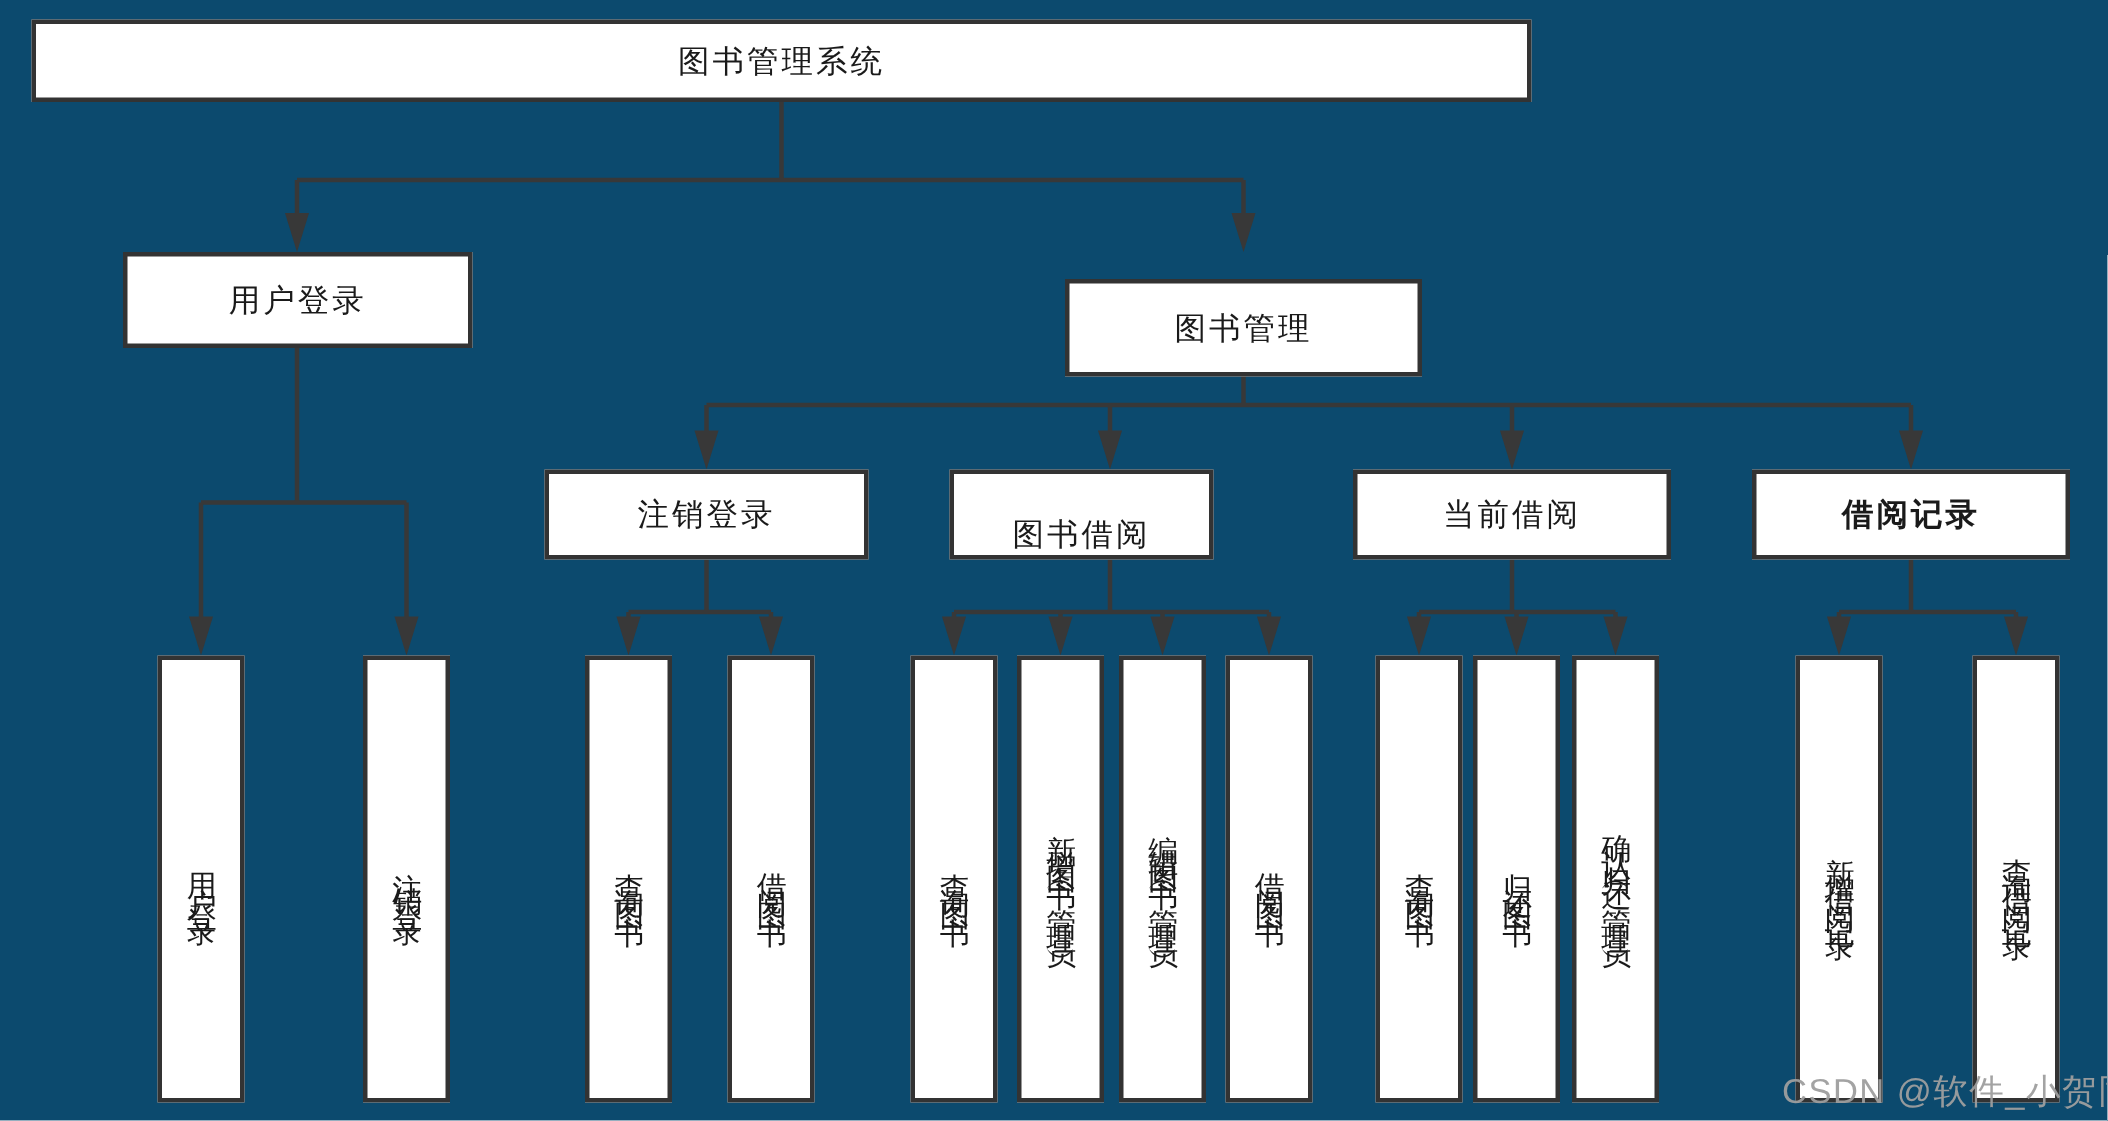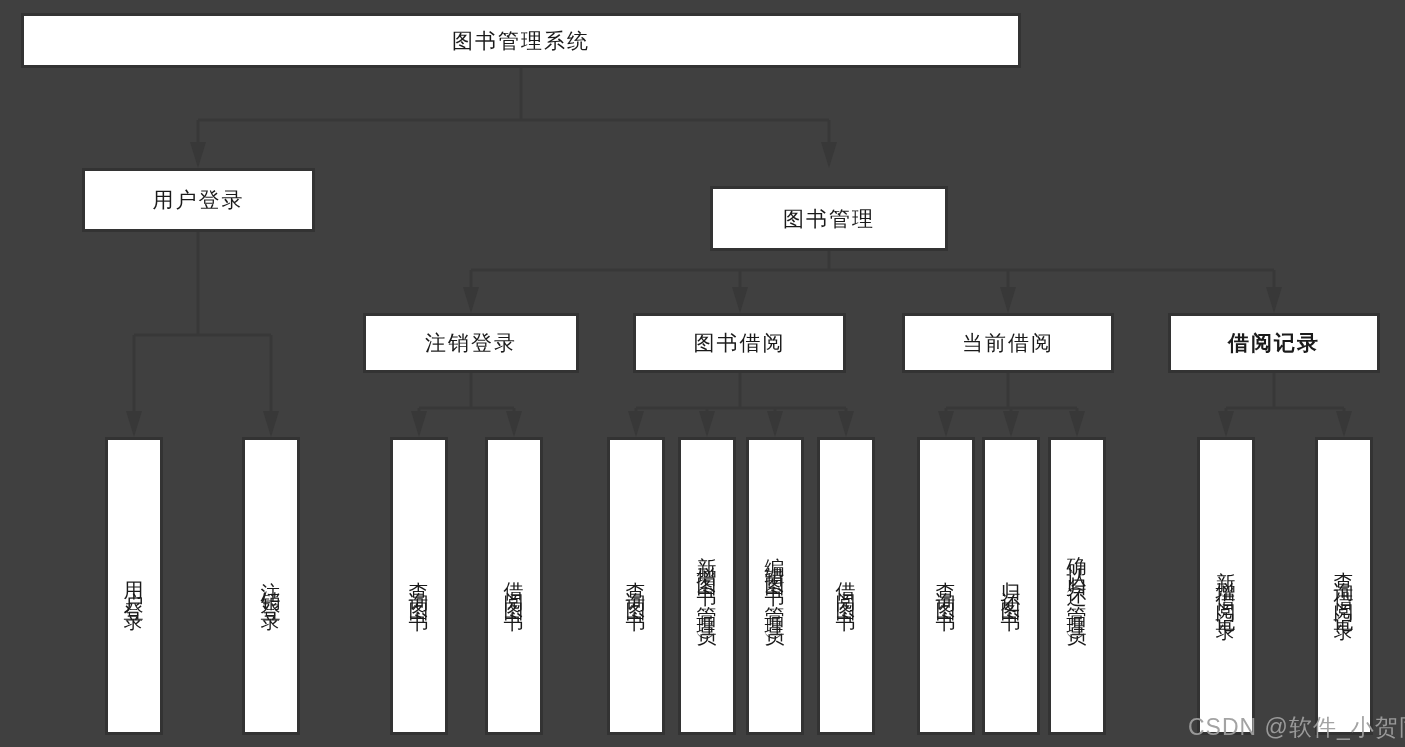--- a/index.html
+++ b/index.html
@@ -5,21 +5,21 @@
   html, body {
     margin: 0;
     padding: 0;
     background: #ffffff;
     font-family: "Liberation Sans", "DejaVu Sans", sans-serif;
   }
   .stage {
     position: relative;
     width: 1405px;
     height: 747px;
-    background: #404040;
+    background: #0c4a6e;
     overflow: hidden;
   }
   svg.connectors {
     position: absolute;
     left: 0; top: 0;
     width: 1405px; height: 747px;
     z-index: 1;
   }
   .node {
     position: absolute;
@@ -35,21 +35,21 @@
   .node.h {
     font-size: 21px;
     letter-spacing: 2px;
     white-space: nowrap;
   }
   .node.root  { left: 21px;  top: 13px;  width: 1000px; height: 55px; }
   .node.l2a   { left: 82px;  top: 168px; width: 233px;  height: 64px; }
   .node.l2b   { left: 710px; top: 168px; width: 238px;  height: 65px; margin-top: 18px; }
   .node.l3    { top: 313px;  height: 60px; }
   .node.l3a   { left: 363px;  width: 216px; }
-  .node.l3b   { left: 633px;  width: 213px; }
+  .node.l3b   { left: 633px;  width: 176px; align-items: flex-end; }
   .node.l3c   { left: 902px;  width: 212px; align-items: center; }
   .node.l3d   { left: 1168px; width: 212px; font-weight: bold; }
   .node.leaf {
     top: 437px;
     width: 58px;
     height: 298px;
   }
   .node.leaf .vtext {
     writing-mode: vertical-rl;
     text-orientation: mixed;

